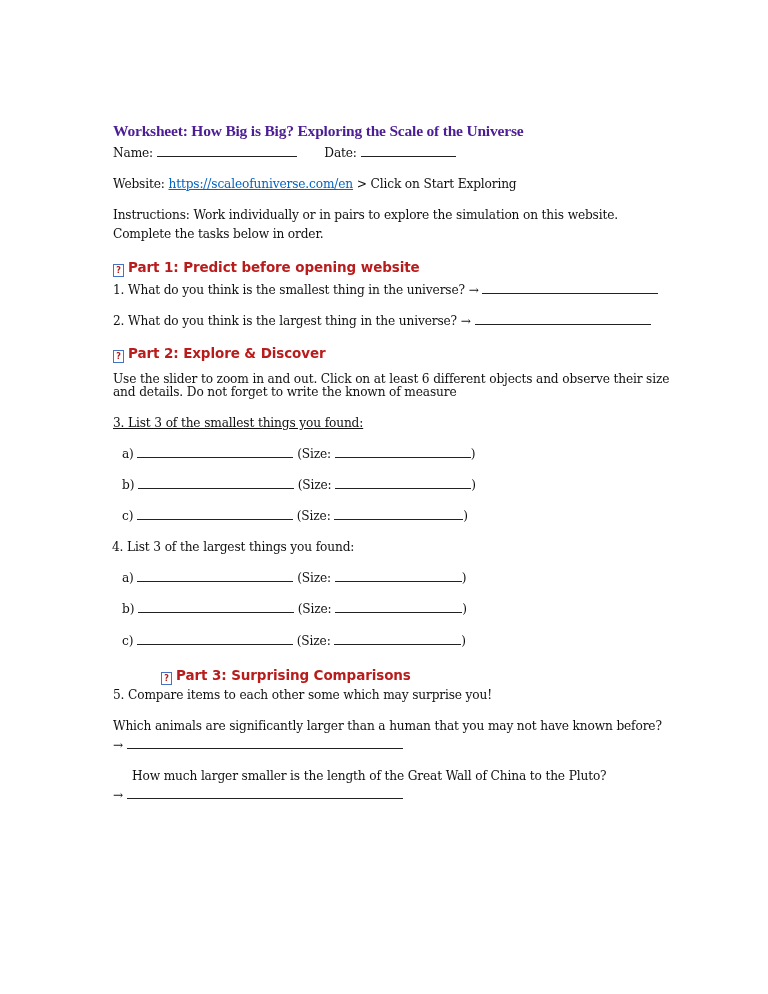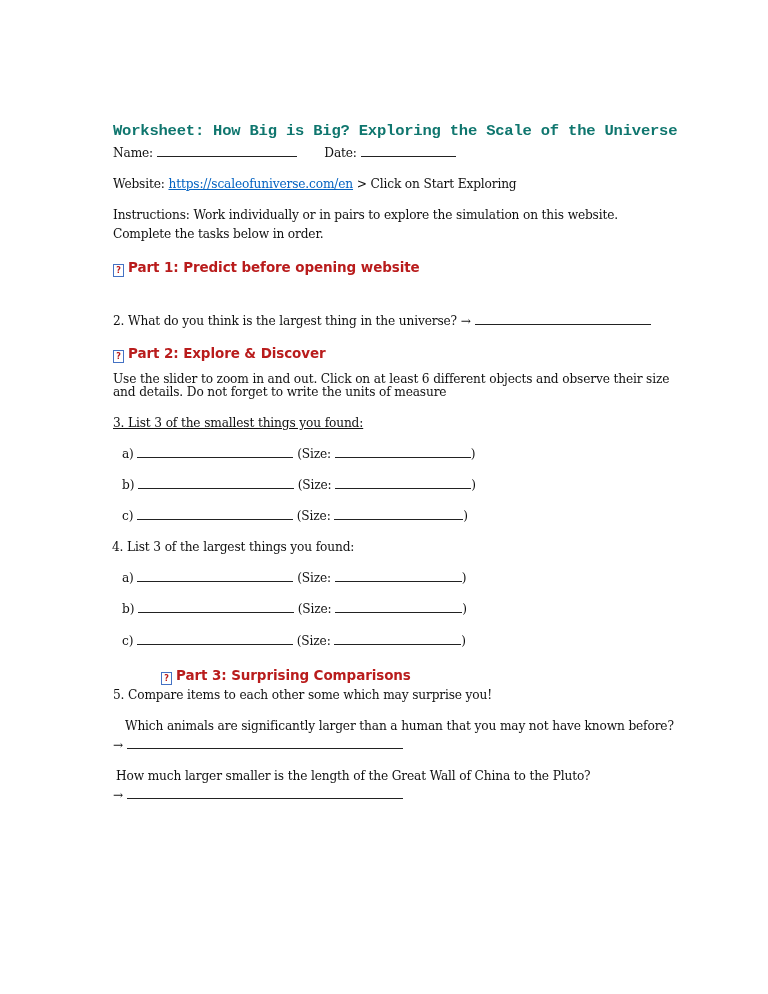--- a/index.html
+++ b/index.html
@@ -1,21 +1,21 @@
 <!DOCTYPE html>
 <html><head>
 <meta charset="utf-8">
 <style>
   html, body { margin: 0; padding: 0; background: #ffffff; }
   body { width: 768px; height: 994px; position: relative; overflow: hidden;
          font-family: "DejaVu Serif", "Liberation Serif", serif; color: #111; }
   .page { position: absolute; left: 0; top: 0; width: 768px; height: 994px; }
   .abs { position: absolute; white-space: nowrap; }
-  .title { font-family: Liberation Mono, monospace; font-weight: bold;
-           font-size: 15.5px; color: #0f766e; letter-spacing: -0.2px; }
+  .title { font-family: Liberation Serif, serif; font-weight: bold;
+           font-size: 15.5px; color: #4c1d95; letter-spacing: -0.2px; }
   .heading { font-family: "DejaVu Sans", "Liberation Sans", sans-serif; font-weight: bold;
              font-size: 13.5px; color: #b91c1c; letter-spacing: -0.1px; }
   .body { font-size: 12.2px; letter-spacing: -0.15px; }
   .link { color: #0563C1; text-decoration: underline; }
   .blank { display: inline-block; border-bottom: 1px solid #222; height: 10px; vertical-align: baseline; }
   .glyph { display: inline-block; width: 9px; height: 11px; border: 1px solid #4472C4;
            font-size: 8px; line-height: 11px; text-align: center; margin-right: 4px;
            vertical-align: -1px; }
 </style>
 </head>
@@ -38,31 +38,36 @@
     <span>Date:</span>
     <span class="blank" style="width:95px;"></span>
   </div>
 
   <div class="abs body" style="left:113px; top:208px;">Instructions: Work individually or in pairs to explore the simulation on this website.</div>
   <div class="abs body" style="left:113px; top:227px;">Complete the tasks below in order.</div>
 
   <div class="abs heading" style="left:113px; top:259px;">
     <span class="glyph">?</span><span>Part 1: Predict before opening website</span>
   </div>
+  <div class="abs body" style="left:113px; top:283px;">
+    <span>1. What do you think is the smallest thing in the universe?</span>
+    <span>→</span>
+    <span class="blank" style="width:176px;"></span>
+  </div>
   <div class="abs body" style="left:113px; top:314px;">
     <span>2. What do you think is the largest thing in the universe?</span>
     <span>→</span>
     <span class="blank" style="width:176px;"></span>
   </div>
 
   <div class="abs heading" style="left:113px; top:345px;">
     <span class="glyph">?</span><span>Part 2: Explore &amp; Discover</span>
   </div>
   <div class="abs body" style="left:113px; top:372px;">Use the slider to zoom in and out. Click on at least 6 different objects and observe their size</div>
-  <div class="abs body" style="left:113px; top:385px;">and details. Do not forget to write the units of measure</div>
+  <div class="abs body" style="left:113px; top:385px;">and details. Do not forget to write the known of measure</div>
   <div class="abs body" style="left:113px; top:416px;text-decoration:underline;">3. List 3 of the smallest things you found:</div>
 
   <div class="abs body" style="left:122px; top:447px;">
     <span>a)</span>
     <span class="blank" style="width:156px;"></span>
     <span>(Size:</span>
     <span class="blank" style="width:136px;"></span><span>)</span>
   </div>
   <div class="abs body" style="left:122px; top:478px;">
     <span>b)</span>
@@ -95,24 +100,24 @@
     <span>c)</span>
     <span class="blank" style="width:156px;"></span>
     <span>(Size:</span>
     <span class="blank" style="width:127px;"></span><span>)</span>
   </div>
 
   <div class="abs heading" style="left:113px; top:667px;padding-left:48px;">
     <span class="glyph">?</span><span>Part 3: Surprising Comparisons</span>
   </div>
   <div class="abs body" style="left:113px; top:688px;">5. Compare items to each other some which may surprise you!</div>
-  <div class="abs body" style="left:113px; top:719px;margin-left:12px;">Which animals are significantly larger than a human that you may not have known before?</div>
+  <div class="abs body" style="left:113px; top:719px;">Which animals are significantly larger than a human that you may not have known before?</div>
   <div class="abs body" style="left:113px; top:738px;">
     <span>→</span>
     <span class="blank" style="width:276px;"></span>
   </div>
-  <div class="abs body" style="left:116px; top:769px;">How much larger smaller is the length of the Great Wall of China to the Pluto?</div>
+  <div class="abs body" style="left:132px; top:769px;">How much larger smaller is the length of the Great Wall of China to the Pluto?</div>
   <div class="abs body" style="left:113px; top:788px;">
     <span>→</span>
     <span class="blank" style="width:276px;"></span>
   </div>
 
 </div>
 
 </body></html>

